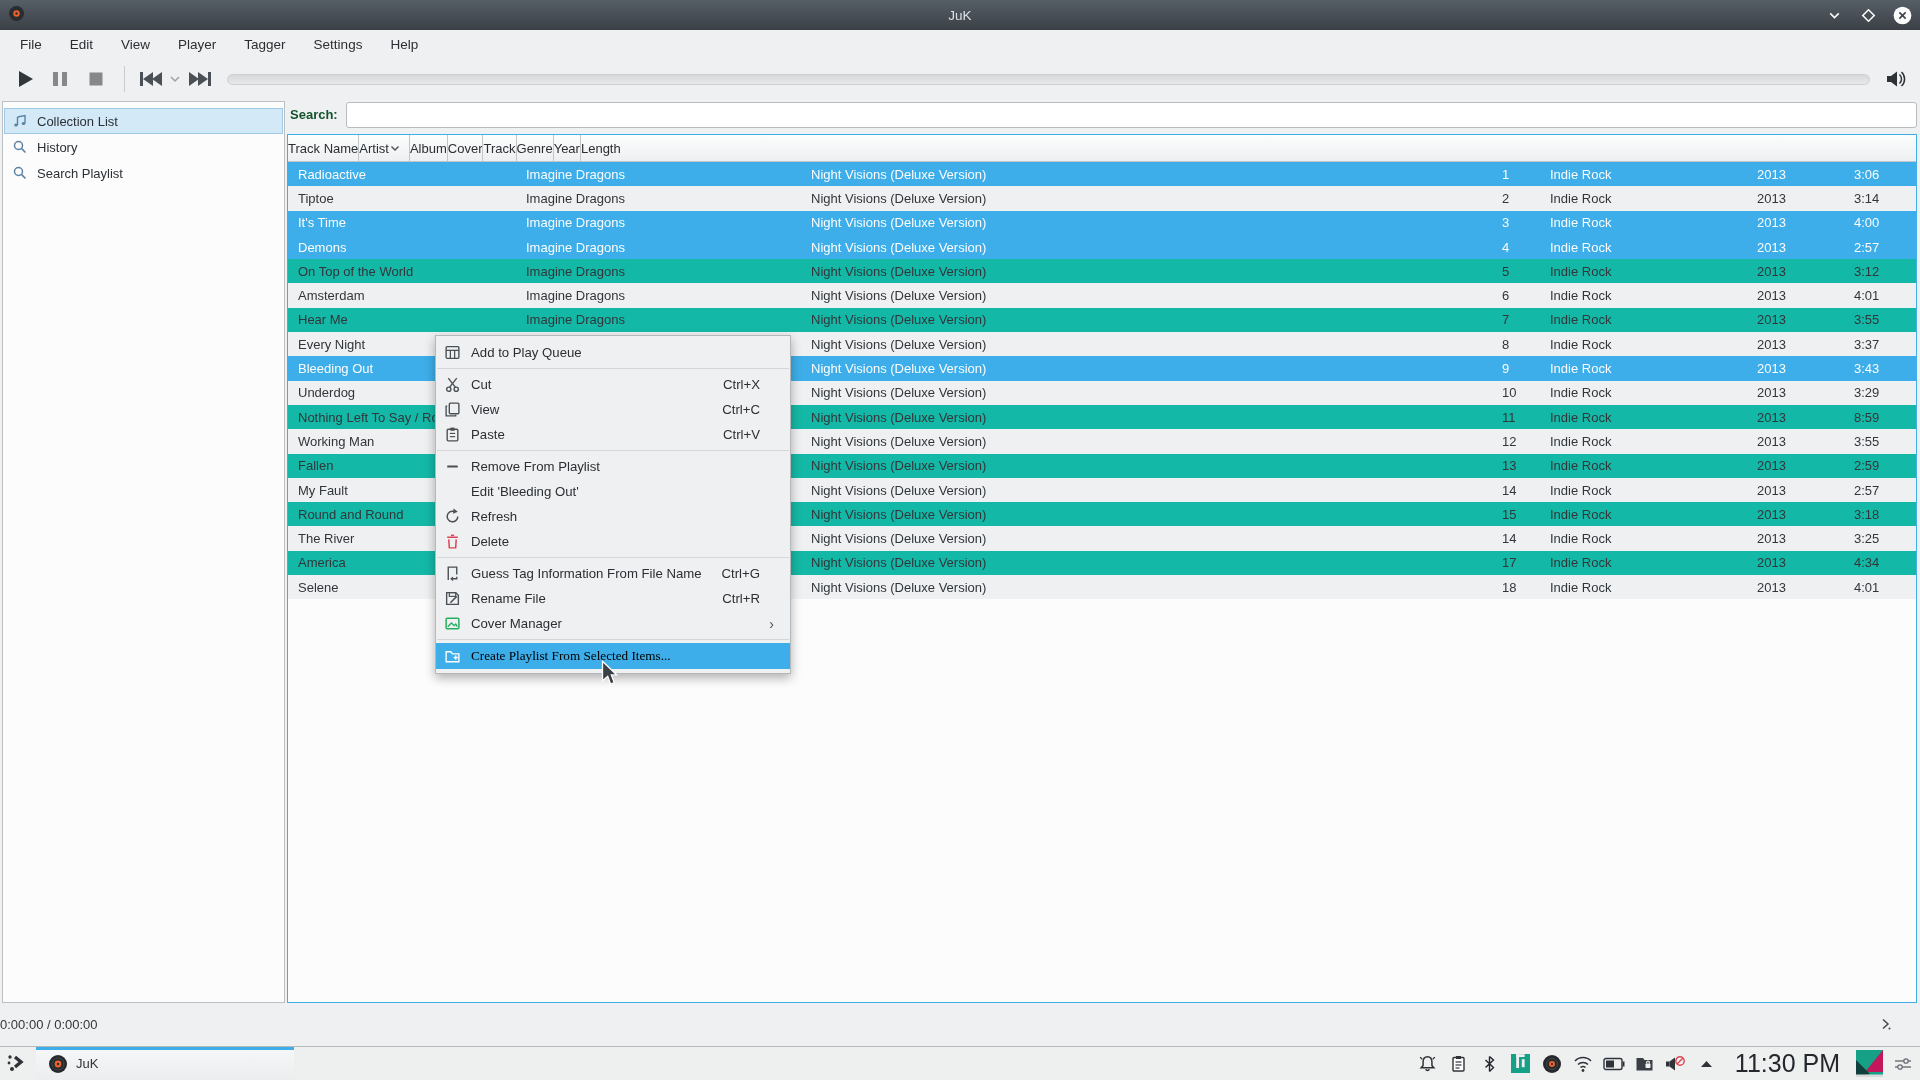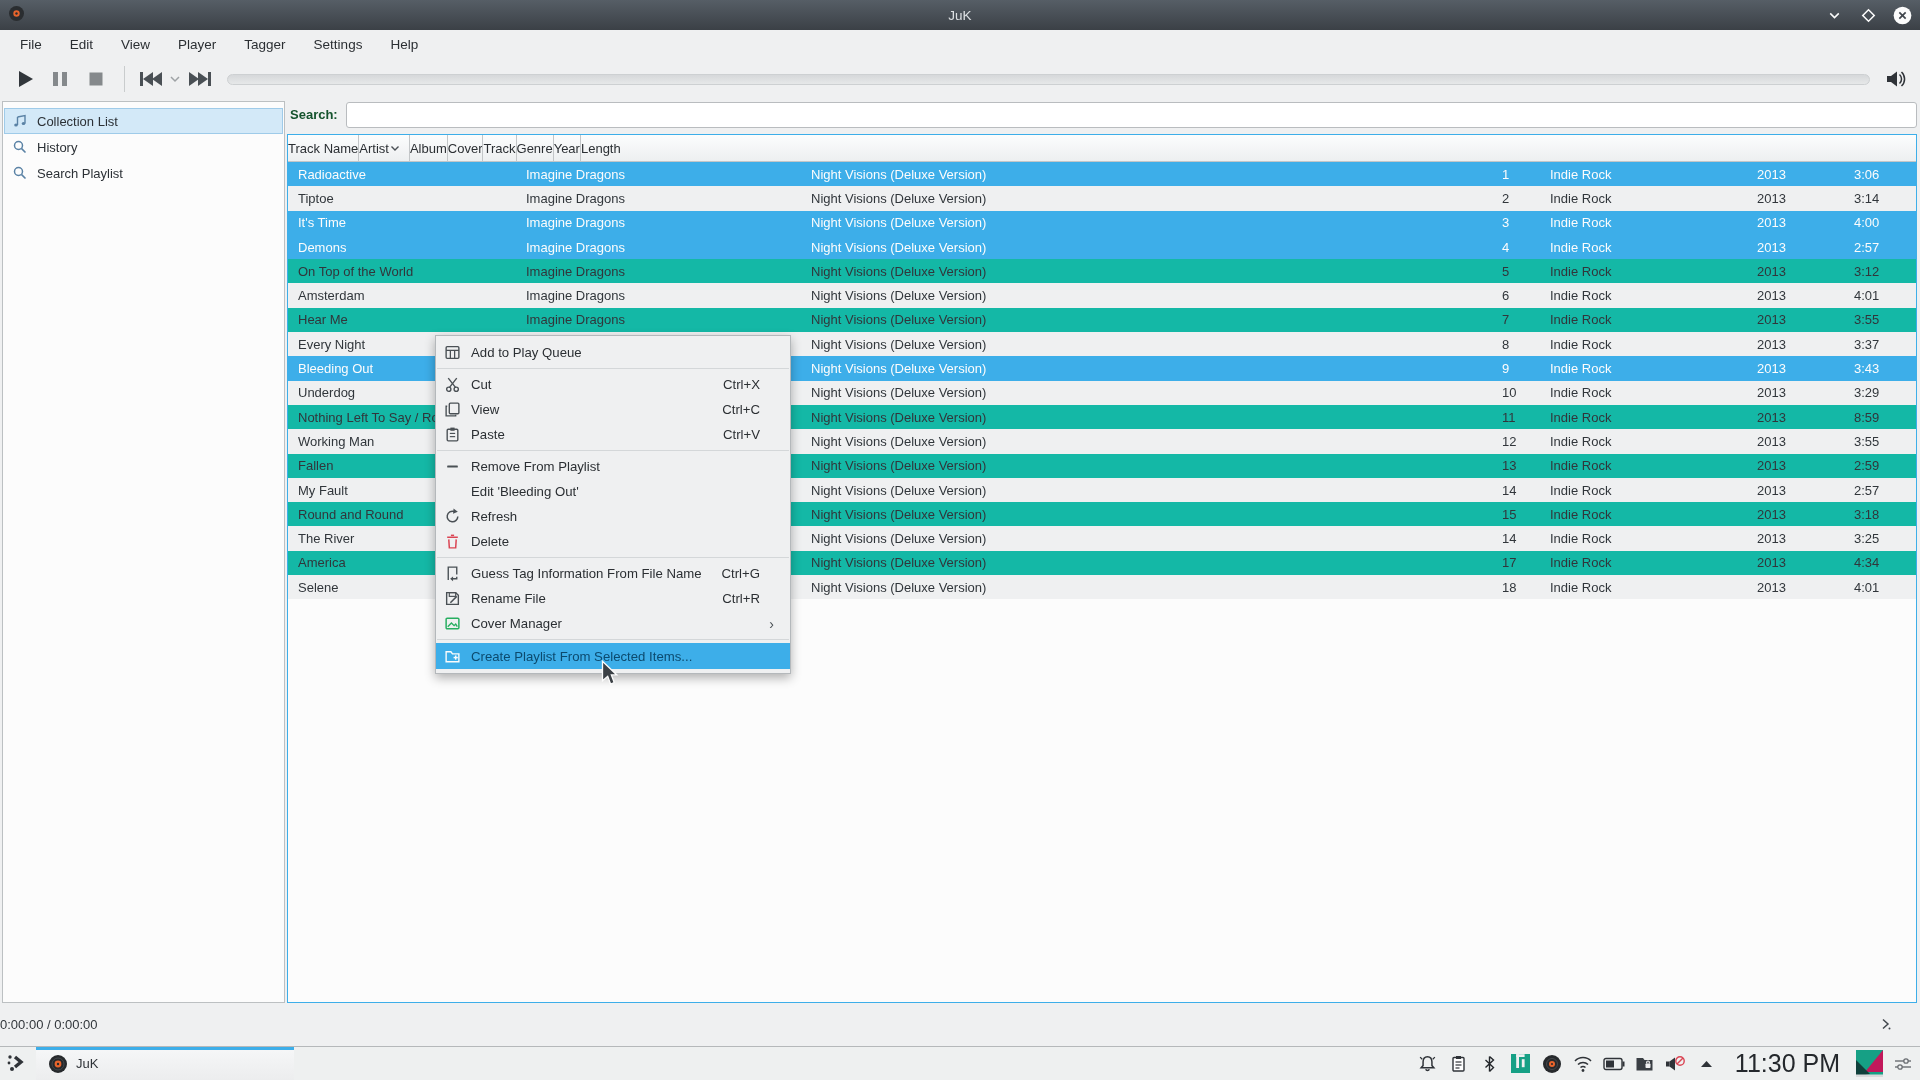--- a/index.html
+++ b/index.html
@@ -72,21 +72,21 @@
 
   
   .context-menu { position:absolute; left:435px; top:335px; width:356px; background:#eff0f1;
     border:1px solid #b4b8bb; box-shadow:0 4px 10px rgba(0,0,0,.3); padding:4px 0; z-index:50; }
   .mi { height:25px; display:flex; align-items:center; padding:0 8px; color:#2b2f33; }
   .mi .ico { width:17px; height:17px; flex:0 0 17px; margin-right:10px; color:#4a5055; }
   .mi-label { font-size:13.2px; white-space:nowrap; }
   .mi-short { margin-left:auto; margin-right:22px; font-size:13.2px; }
   .mi-sub { margin-left:auto; margin-right:8px; font-size:14px; color:#4a5055; display:none; }
   .mi-sub.show { display:block; }
-  .mi.hl { background:#3daee9; color:#0c4a6e; height:26px; }
+  .mi.hl { background:#3daee9; color:#000000; height:26px;font-family:Liberation Serif, serif; }
   .mi.hl .ico { color:#fcfcfc; }
   .mi.sep { height:1px; background:#d4d7d9; margin:3px 1px; padding:0; }
 
   
   .taskbar { position:absolute; left:0; top:1046px; width:1920px; height:34px; background:#eef0f0;
     border-top:1px solid #b5b8ba; display:flex; align-items:center; }
   .launcher { width:34px; height:34px; display:flex; align-items:center; justify-content:center; }
   .task-btn { position:relative; width:258px; height:33px; margin-left:2px; display:flex; align-items:center; gap:8px;
     padding-left:12px; background:linear-gradient(180deg,#f6f7f8,#ecedee); }
   .task-btn::before { content:""; position:absolute; left:0; right:0; top:0; height:3px; background:#3daee9; }

